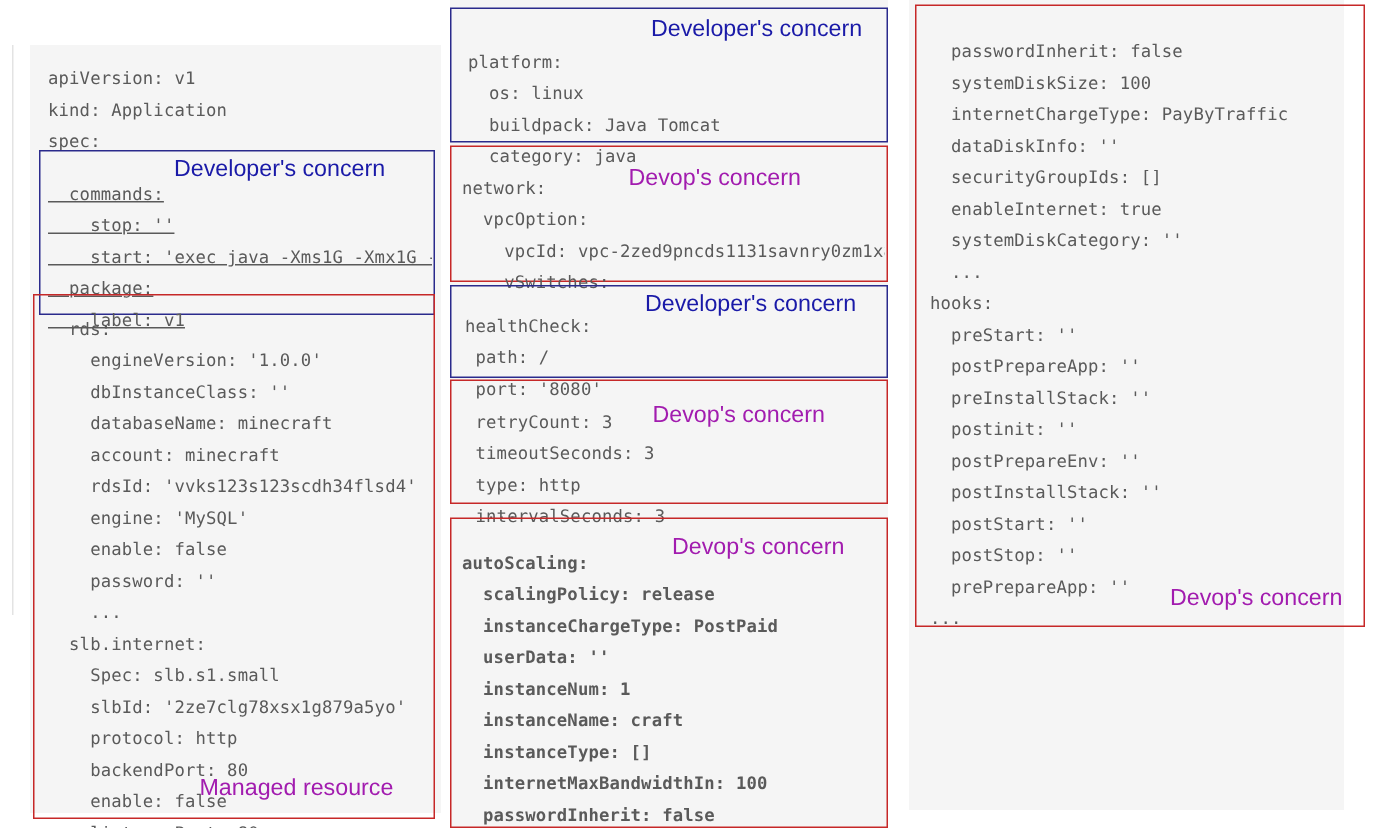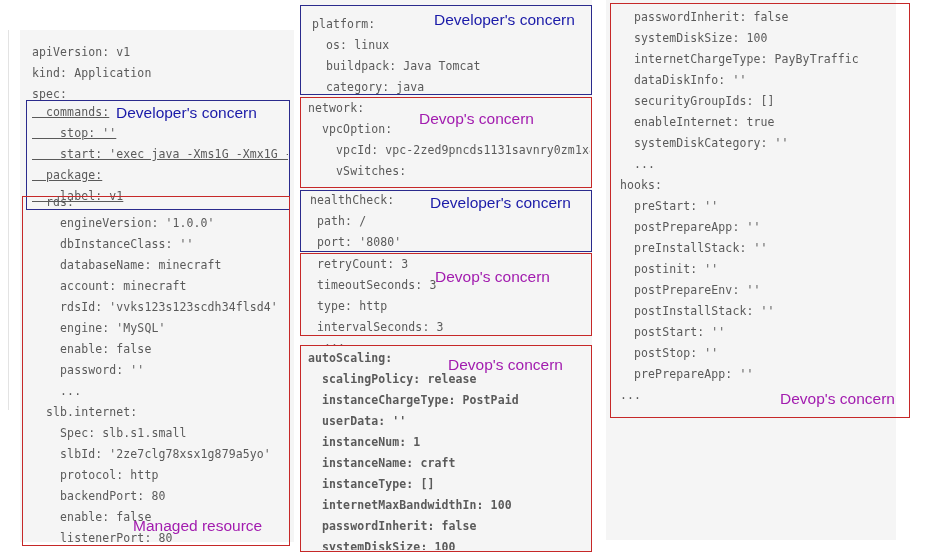--- a/index.html
+++ b/index.html
@@ -28,21 +28,21 @@
   }
   .box.blue{border-color:#2a2a8c;}
   .tag{
     position:absolute;
     font-family:"Liberation Sans","DejaVu Sans",sans-serif;
     font-size:15.5px;
     color:#a21caf;
     white-space:nowrap;
   }
   .tag.blue{color:#1a1aa8;font-weight:normal;}
-  .clip{position:absolute;overflow:hidden;}
+  .clip{position:absolute;overflow:hidden;margin-top:17px;}
 </style>
 </head>
 <body>
 
 <div class="thinline" style="left:8px;top:30px;width:1px;height:380px;"></div>
 
 <div class="panel" style="left:20px;top:30px;width:274px;height:512px;"></div>
 
 <div class="code" style="left:32px;top:42px;width:258px;">apiVersion: v1
 kind: Application

